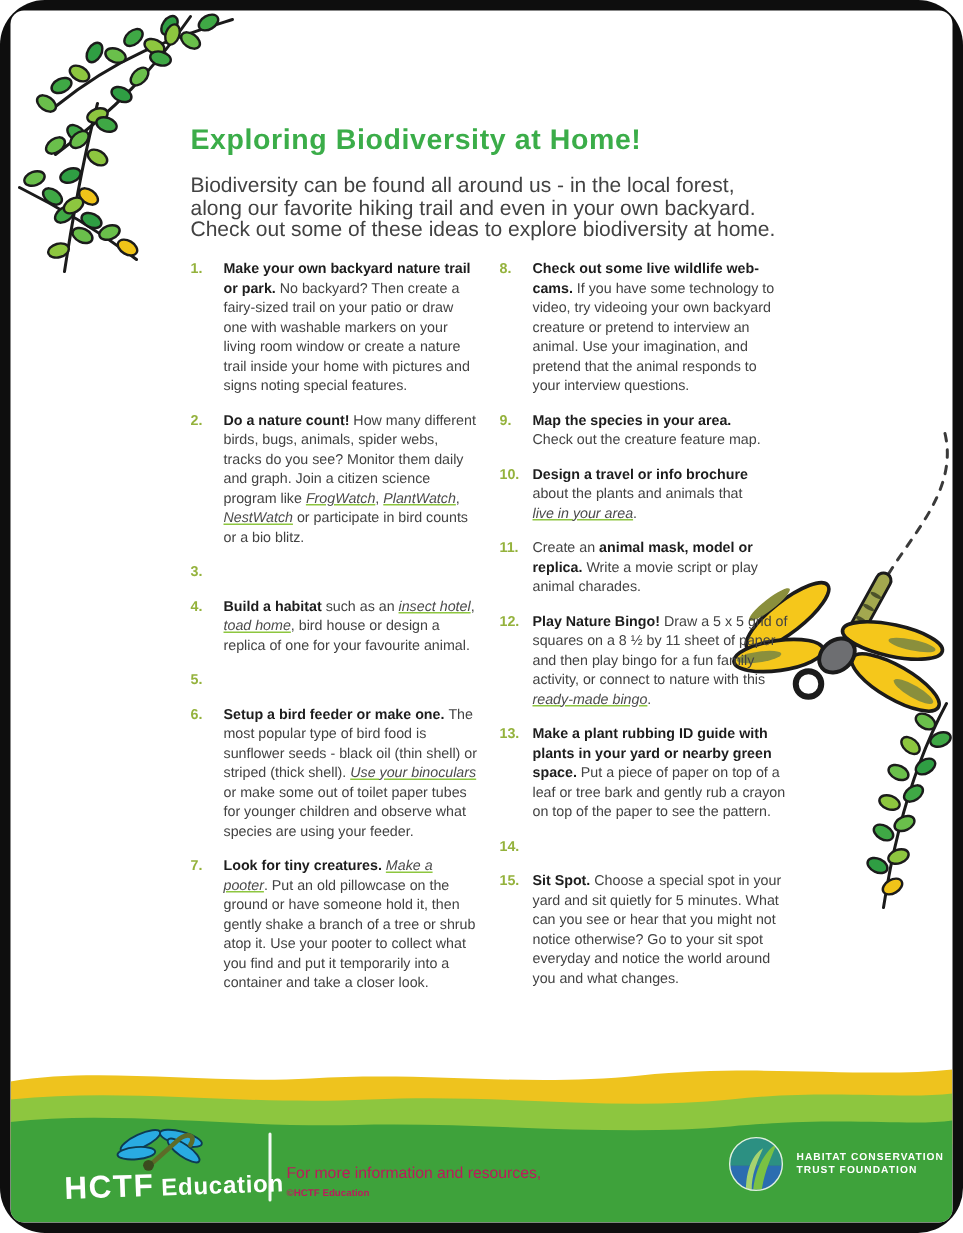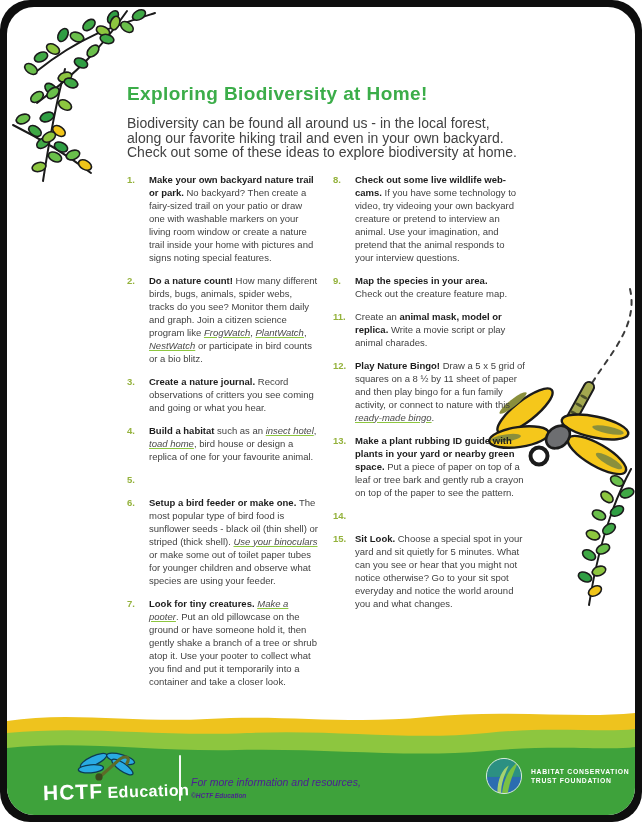--- a/index.html
+++ b/index.html
@@ -1,18 +1,18 @@
 <!DOCTYPE html>
 <html><head>
 <meta charset="utf-8">
 <style>
   * { margin:0; padding:0; box-sizing:border-box; }
   html,body { width:642px; height:822px; background:#ffffff; font-family:"Liberation Sans",sans-serif; }
   .page { position:absolute; left:0; top:0; width:642px; height:822px; background:#0e0e0e; border-radius:30px; }
-  .inner { position:absolute; inset:7px; background:#ffffff; border-radius:27px; overflow:hidden; }
+  .inner { position:absolute; inset:7px; background:#ffffff; border-radius:9px; overflow:hidden; }
 
   .deco { position:absolute; pointer-events:none; }
   #plant-topleft { left:0; top:0; width:150px; height:180px; }
   #dragonfly-main { left:468px; top:272px; width:170px; height:205px; }
   #sprig-right { right:0px; top:456px; width:70px; height:150px; }
 
   .content { position:absolute; left:120px; top:76px; width:398px; }
   .title { font-size:19px; font-weight:700; color:#3bad49; letter-spacing:.4px; }
   .intro { margin-top:11px; font-size:14px; line-height:14.5px; color:#424242; }
 
@@ -28,21 +28,21 @@
   .footer svg.waves { position:absolute; inset:0; width:100%; height:100%; }
 
   .brand { position:absolute; left:36px; bottom:12px; width:130px; text-align:center; }
   .brand-dragonfly { width:78px; height:36px; margin:0 auto -6px auto; display:block; }
   .brand-text { font-weight:700; color:#fff; transform:rotate(-2deg); white-space:nowrap; }
   .brand-hctf { font-size:21px; letter-spacing:1px; }
   .brand-edu { font-size:16px; letter-spacing:.5px; }
 
   .divider { position:absolute; left:172px; bottom:14px; width:2px; height:46px; background:rgba(255,255,255,.95); border-radius:1px; }
 
-  .info { position:absolute; left:184px; bottom:16px; color:#4c1d95;font-style:italic; }
+  .info { position:absolute; left:184px; bottom:16px; color:#be185d; }
   .info-line { font-size:10.5px; line-height:13.5px; }
   .info-line .b { font-weight:700; }
   .copyright { font-size:6.5px; font-weight:700; margin-top:3px; opacity:.95; }
 
   .org { position:absolute; left:478px; bottom:20px; display:flex; align-items:center; gap:8px; }
   .org-logo { width:38px; height:38px; }
   .org-text { color:#fff; font-size:6.8px; font-weight:700; letter-spacing:.7px; line-height:9px; text-transform:uppercase; }
 </style>
 </head>
 <body>
@@ -144,21 +144,20 @@
             <div class="item">
               <span class="num">1.</span>
               <div class="itxt"><span class="b">Make your own backyard nature trail or park. </span><span>No backyard? Then create a fairy-sized trail on your patio or draw one with washable markers on your living room window or create a nature trail inside your home with pictures and signs noting special features.</span></div>
             </div>
             <div class="item">
               <span class="num">2.</span>
               <div class="itxt"><span class="b">Do a nature count! </span><span>How many different birds, bugs, animals, spider webs, tracks do you see? Monitor them daily and graph. Join a citizen science program like </span><a class="lnk">FrogWatch</a><span>, </span><a class="lnk">PlantWatch</a><span>, </span><a class="lnk">NestWatch</a><span> or participate in bird counts or a bio blitz.</span></div>
             </div>
             <div class="item">
               <span class="num">3.</span>
-              <div class="itxt"><span class="b">Create a nature journal. </span><span>Record observations of critters you see coming and going or what you hear.</span></div>
             </div>
             <div class="item">
               <span class="num">4.</span>
               <div class="itxt"><span class="b">Build a habitat </span><span>such as an </span><a class="lnk">insect hotel</a><span>, </span><a class="lnk">toad home</a><span>, bird house or design a replica of one for your favourite animal.</span></div>
             </div>
             <div class="item">
               <span class="num">5.</span>
             </div>
             <div class="item">
               <span class="num">6.</span>
@@ -172,37 +171,41 @@
         <div class="col" id="col-right">
             <div class="item">
               <span class="num">8.</span>
               <div class="itxt"><span class="b">Check out some live wildlife web-cams. </span><span>If you have some technology to video, try videoing your own backyard creature or pretend to interview an animal. Use your imagination, and pretend that the animal responds to your interview questions.</span></div>
             </div>
             <div class="item">
               <span class="num">9.</span>
               <div class="itxt"><span class="b">Map the species in your area.</span><br><span>Check out the creature feature map.</span></div>
             </div>
             <div class="item">
+              <span class="num">10.</span>
+              <div class="itxt"><span class="b">Design a travel or info brochure</span><br><span>about the plants and animals that</span><br><a class="lnk">live in your area</a><span>.</span></div>
+            </div>
+            <div class="item">
               <span class="num">11.</span>
               <div class="itxt"><span>Create an </span><span class="b">animal mask, model or replica. </span><span>Write a movie script or play animal charades.</span></div>
             </div>
             <div class="item">
               <span class="num">12.</span>
               <div class="itxt"><span class="b">Play Nature Bingo! </span><span>Draw a 5 x 5 grid of squares on a 8 ½ by 11 sheet of paper and then play bingo for a fun family activity, or connect to nature with this </span><a class="lnk">ready-made bingo</a><span>.</span></div>
             </div>
             <div class="item">
               <span class="num">13.</span>
               <div class="itxt"><span class="b">Make a plant rubbing ID guide with plants in your yard or nearby green space. </span><span>Put a piece of paper on top of a leaf or tree bark and gently rub a crayon on top of the paper to see the pattern.</span></div>
             </div>
             <div class="item">
               <span class="num">14.</span>
             </div>
             <div class="item">
               <span class="num">15.</span>
-              <div class="itxt"><span class="b">Sit Look. </span><span>Choose a special spot in your yard and sit quietly for 5 minutes. What can you see or hear that you might not notice otherwise? Go to your sit spot everyday and notice the world around you and what changes.</span></div>
+              <div class="itxt"><span class="b">Sit Spot. </span><span>Choose a special spot in your yard and sit quietly for 5 minutes. What can you see or hear that you might not notice otherwise? Go to your sit spot everyday and notice the world around you and what changes.</span></div>
             </div>
           </div>
       </div>
     </div>
 
     <div class="footer">
       <svg class="waves" viewBox="0 0 628 112" preserveAspectRatio="none">
         <path d="M0,18 C60,8 130,20 200,16 C280,11 340,22 420,14 C500,6 570,16 628,10 L628,60 L0,60 Z" fill="#eec31e"></path>
         <path d="M0,30 C80,22 150,34 240,30 C330,26 400,38 480,30 C545,23 595,30 628,26 L628,70 L0,70 Z" fill="#8dc63f"></path>
         <path d="M0,45 C70,37 150,49 230,47 C320,45 400,55 480,48 C555,41 600,48 628,44 L628,112 L0,112 Z" fill="#3ea23b"></path>

